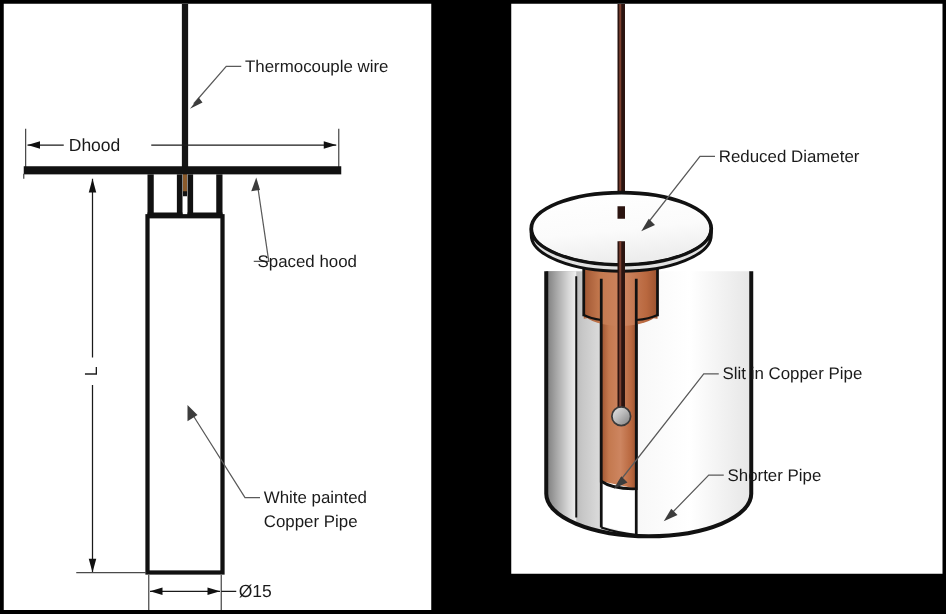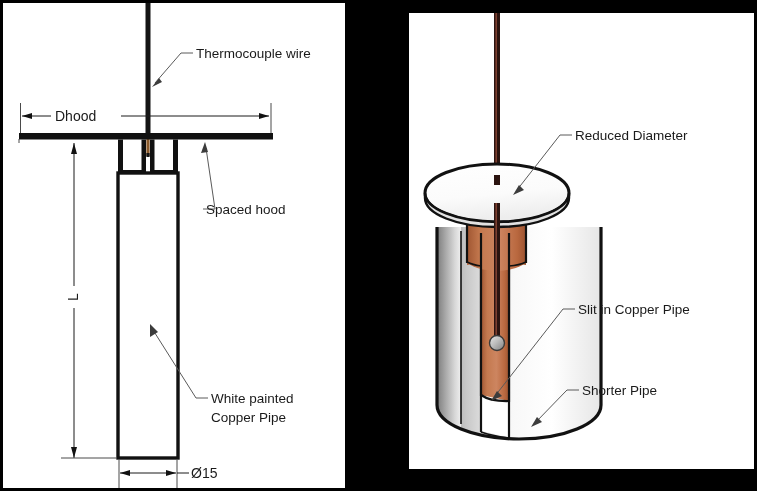--- a/index.html
+++ b/index.html
@@ -20,21 +20,21 @@
     background: #000000;
     box-sizing: border-box;
   }
   
   .panel {
     position: absolute;
     background: #ffffff;
     overflow: hidden;
   }
   #panel-left  { left: 3px;   top: 3px;  width: 342px; height: 485px; }
-  #panel-right { left: 409px; top: 13px;  width: 345px; height: 456px; }
+  #panel-right { left: 409px; top: 3px;  width: 345px; height: 456px; }
 
   .panel svg { display: block; }
 
   
   .lbl {
     font-family: "Liberation Sans", sans-serif;
     font-size: 13.5px;
     fill: #1a1a1a;
     dominant-baseline: middle;
   }

